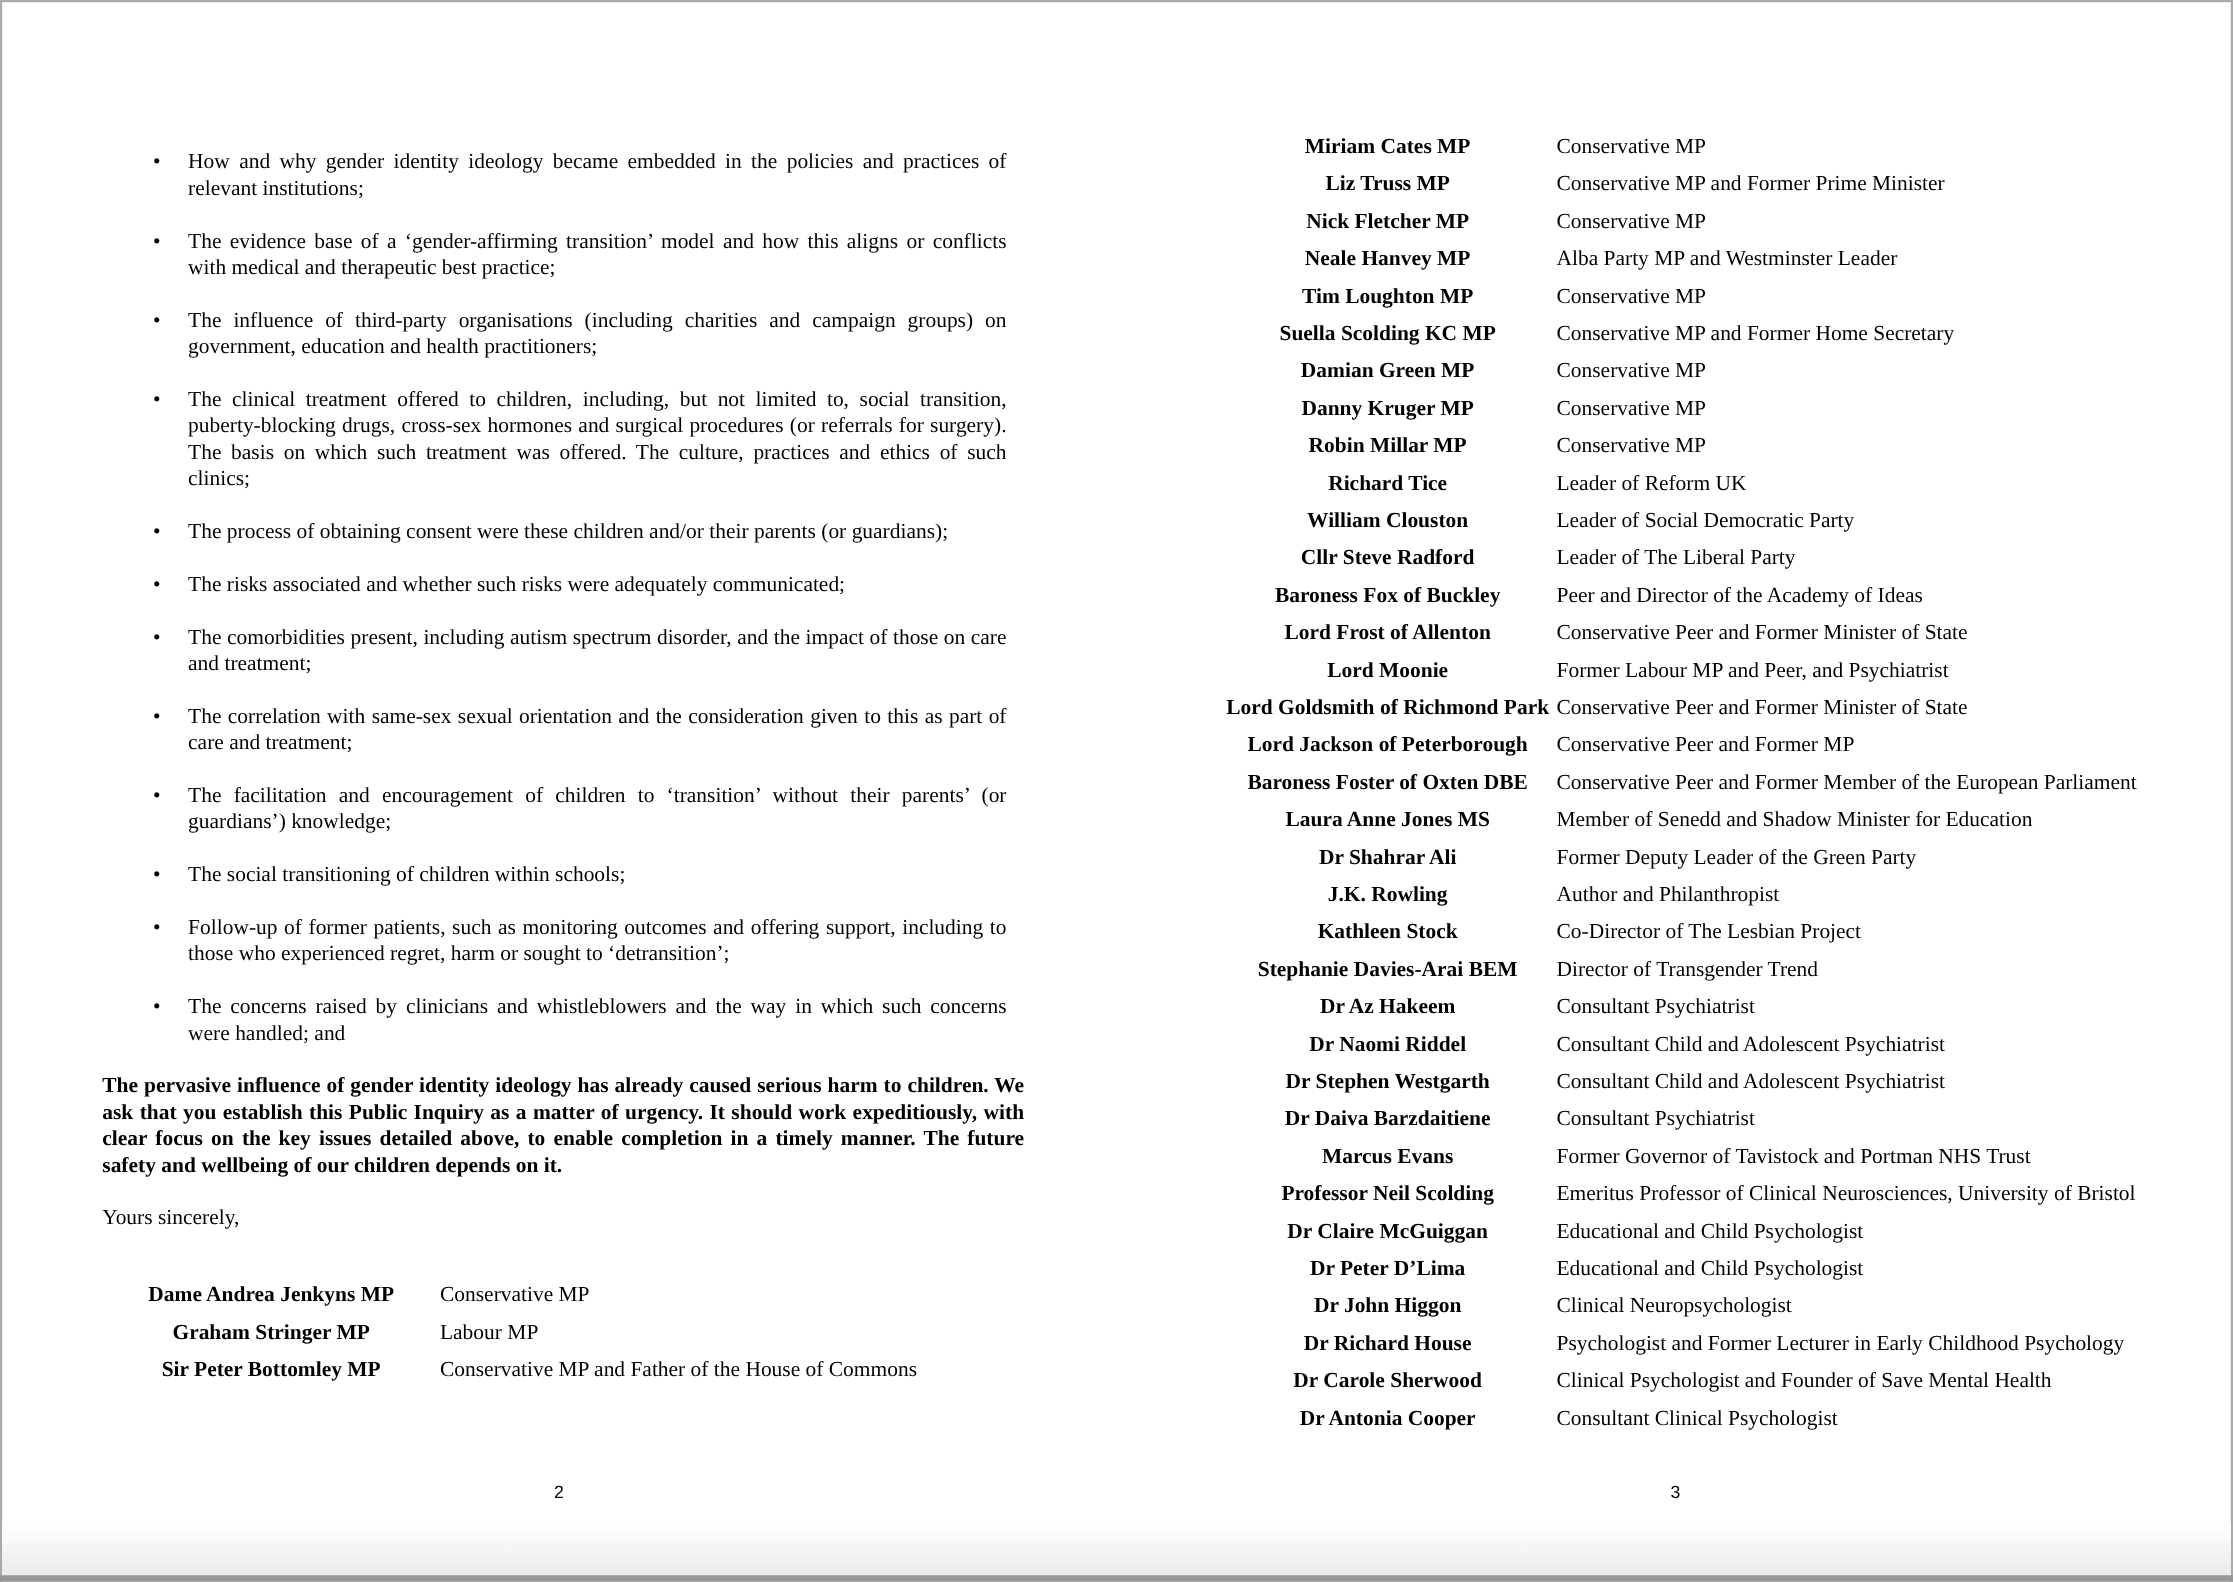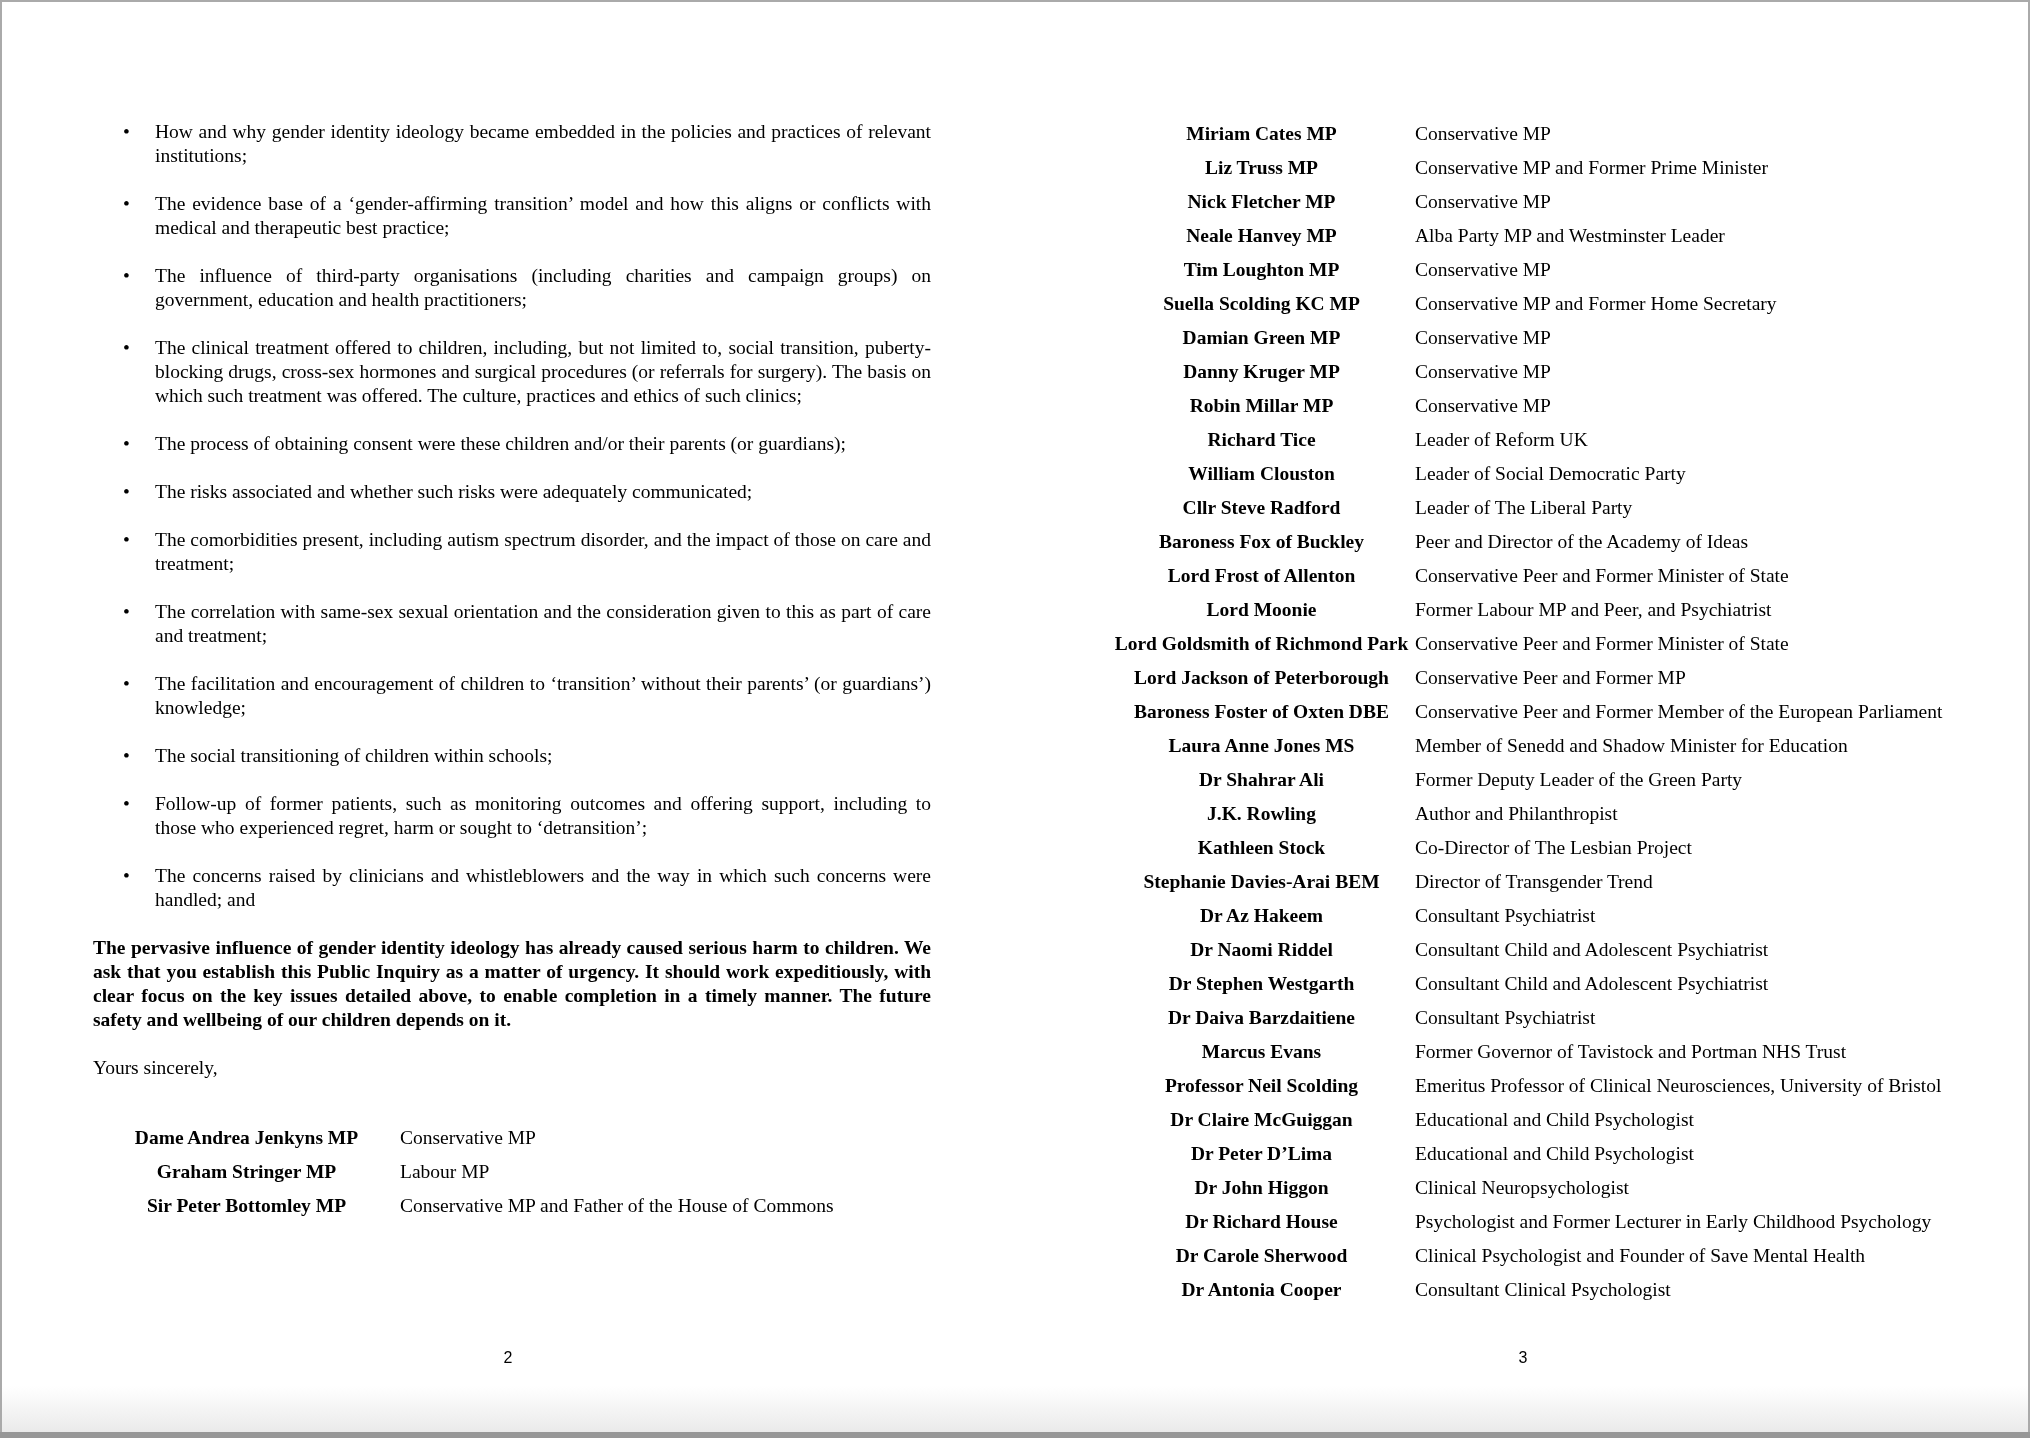--- a/index.html
+++ b/index.html
@@ -10,21 +10,21 @@
   
   .edge-top{position:absolute;left:0;top:0;width:2030px;height:2px;background:#aaaaaa;}
   .edge-left{position:absolute;left:0;top:0;width:2px;height:1438px;background:#aaaaaa;}
   .edge-right{position:absolute;right:0;top:0;width:2px;height:1438px;background:#aaaaaa;}
   .bottom-shadow{position:absolute;left:2px;right:2px;top:1386px;height:46px;
     background:linear-gradient(#ffffff,#eaeaea);}
   .bottom-bar{position:absolute;left:0;right:0;top:1432px;height:6px;background:#979797;}
 
   
   .page-left{position:absolute;left:93px;top:120px;width:838px;}
-  .bullets{list-style:none;margin:0;padding:0;}
+  .bullets{list-style:none;margin:16px;padding:0;}
   .bullet-item{position:relative;padding-left:62px;margin:0 0 24px 0;
     font-size:19.5px;line-height:24px;text-align:justify;}
   .bullet-item .dot::before{content:"\2022";position:absolute;left:30px;top:0;
     font-size:19.5px;line-height:24px;}
   .closing{margin:0;font-weight:bold;font-size:19.5px;line-height:24px;text-align:justify;}
   .valediction{margin:24px 0 0 0;font-size:19.5px;line-height:24px;}
 
   
   .sig-table{margin-top:46px;text-align:center;}
   .sig-row{display:flex;align-items:baseline;line-height:24px;margin-bottom:10px;}

